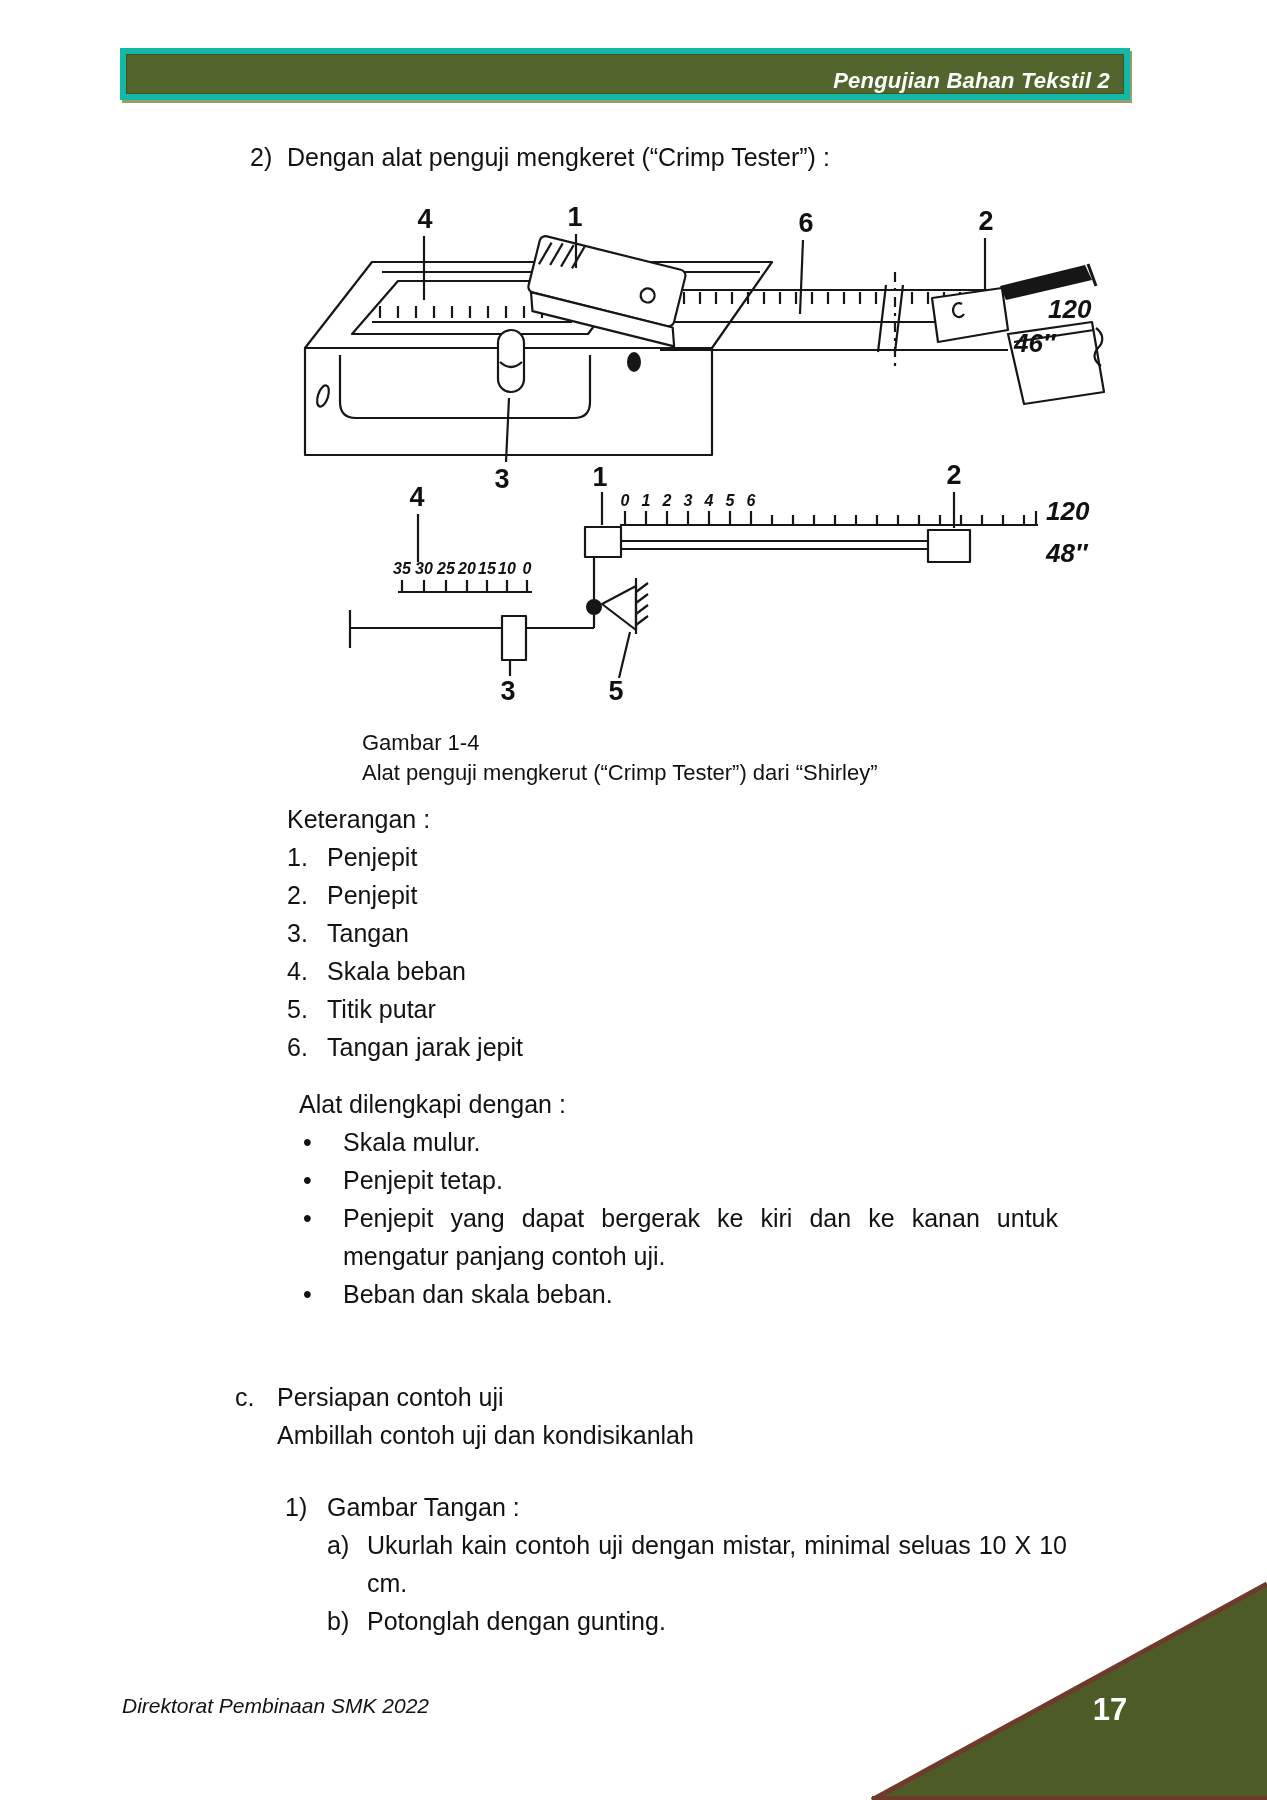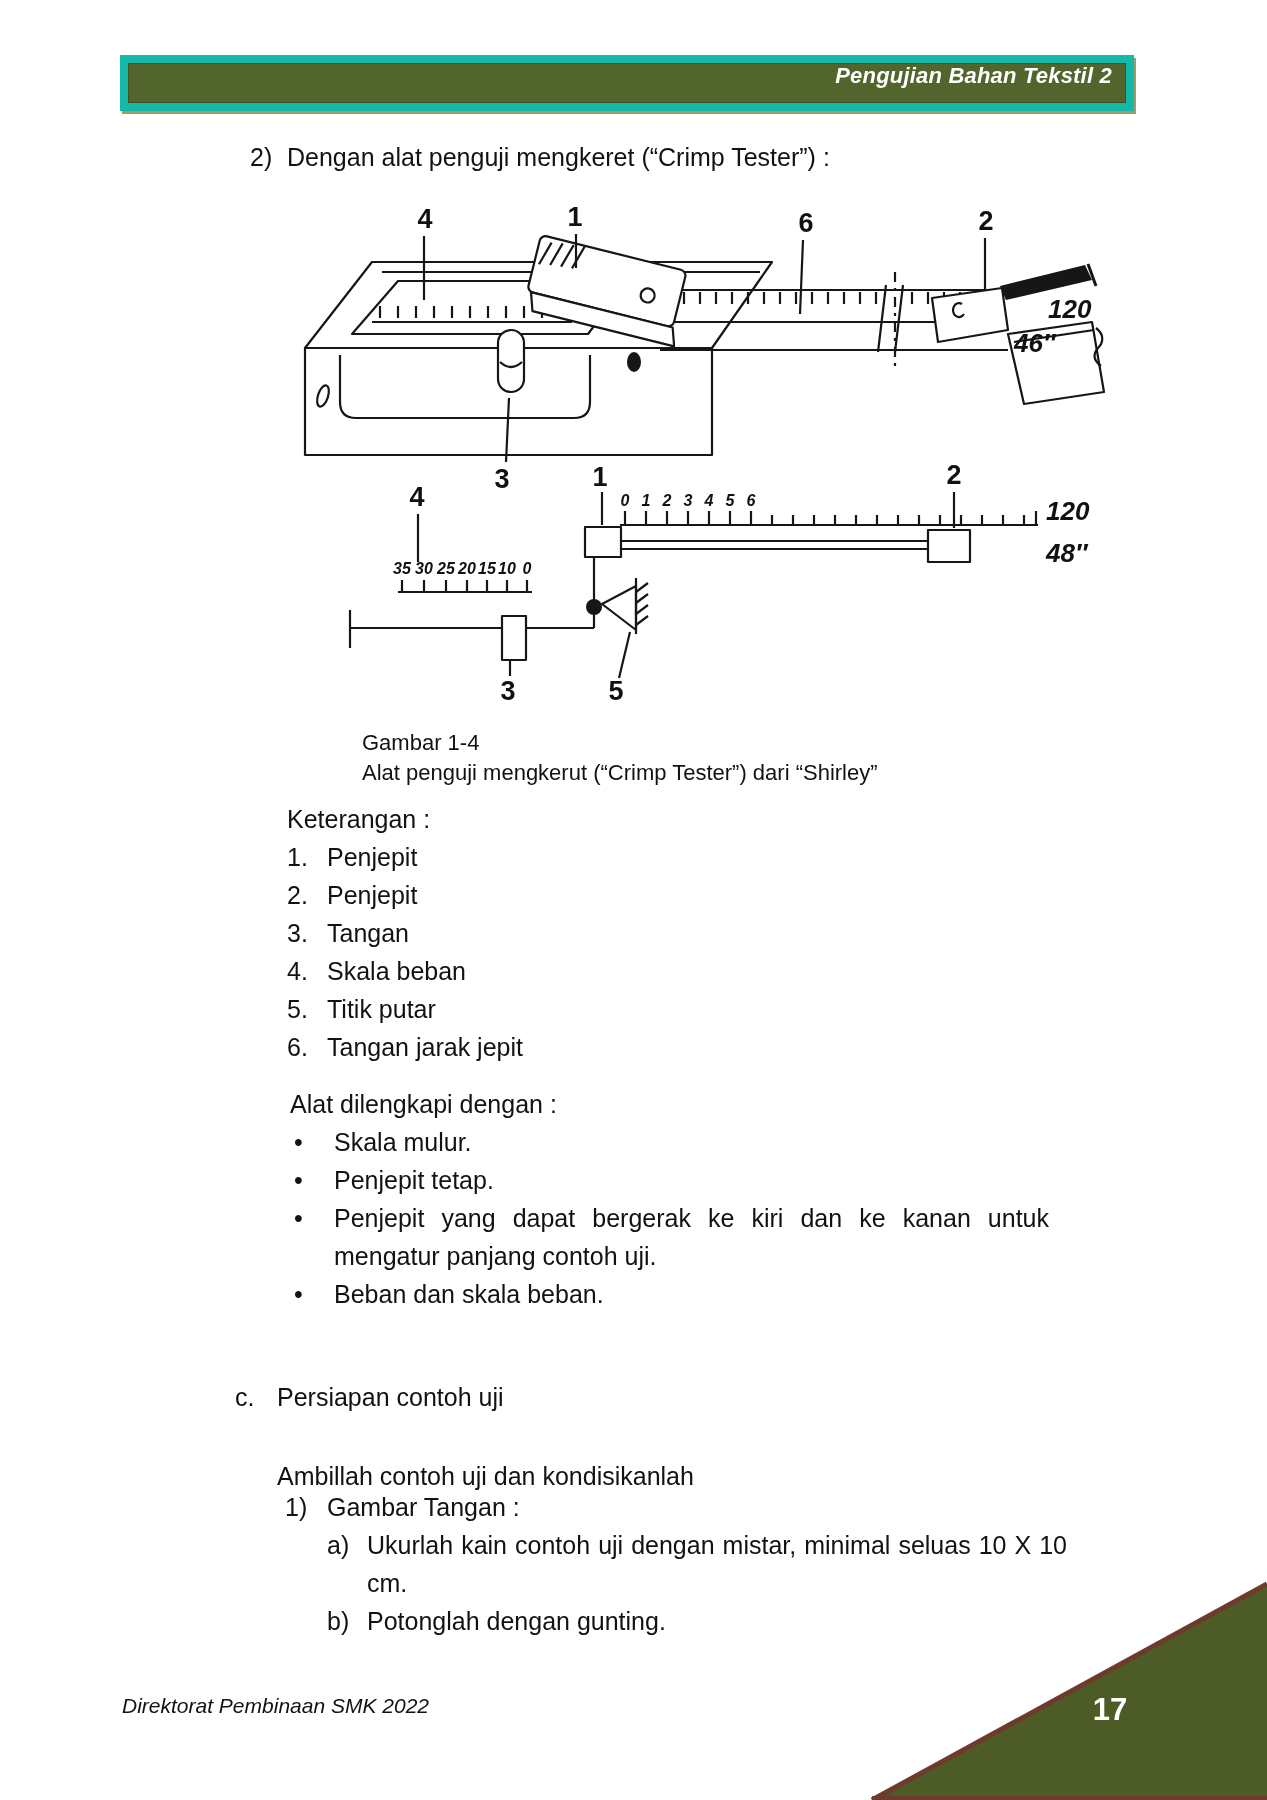--- a/index.html
+++ b/index.html
@@ -3,24 +3,24 @@
 <meta charset="utf-8">
 <style>
   html,body{margin:0;padding:0;background:#9a9a9a;}
   .page{
     position:relative;width:1267px;height:1800px;margin:0 auto;
     background:#ffffff;overflow:hidden;
     font-family:"Liberation Sans",sans-serif;color:#121212;
   }
   
   .header-bar{
-    position:absolute;left:120px;top:55px;width:984px;height:40px;
-    background:#51652c;border:8px solid #14b8a6;
+    position:absolute;left:120px;top:48px;width:984px;height:40px;
+    background:#51652c;border:6px solid #14b8a6;
     box-shadow:2px 3px 0 #97a06c, inset 0 0 0 1px #42521f;
-    display:flex;align-items:flex-start;justify-content:flex-end;
+    display:flex;align-items:flex-end;justify-content:flex-end;
     padding-right:14px;box-sizing:content-box;
   }
   .header-title{color:#ffffff;font-size:22px;font-weight:bold;font-style:italic;letter-spacing:.2px;}
   
   .trow{display:flex;align-items:flex-start;font-size:25px;line-height:38px;}
   .numcol{flex:0 0 40px;}
   .numcol.narrow{flex:0 0 37px;}
   .abs{position:absolute;}
   .heading{left:250px;top:138px;}
   .caption{left:362px;top:728px;font-size:22px;line-height:30px;display:flex;flex-direction:column;}
@@ -186,21 +186,21 @@
     <div class="trow">
       <span class="numcol">5.</span>
       <span>Titik putar</span>
     </div>
     <div class="trow">
       <span class="numcol">6.</span>
       <span>Tangan jarak jepit</span>
     </div>
   </div>
 
-  <div class="block" style="left:290px;top:1085px;">
+  <div class="block" style="left:299px;top:1085px;">
     <div>Alat dilengkapi dengan :</div>
     <div class="trow">
       <span class="bullet-mark">•</span>
       <span>Skala mulur.</span>
     </div>
     <div class="trow">
       <span class="bullet-mark">•</span>
       <span>Penjepit tetap.</span>
     </div>
     <div class="trow">
@@ -210,21 +210,21 @@
     <div class="trow">
       <span class="bullet-mark">•</span>
       <span>Beban dan skala beban.</span>
     </div>
   </div>
 
   <div class="trow abs" style="left:235px;top:1378px;">
     <span class="numcol" style="flex:0 0 42px;">c.</span>
     <span>Persiapan contoh uji</span>
   </div>
-  <div class="trow abs" style="left:277px;top:1416px;margin-top:41px;">
+  <div class="trow abs" style="left:277px;top:1416px;">
     <span>Ambillah contoh uji dan kondisikanlah</span>
   </div>
   <div class="trow abs" style="left:285px;top:1488px;">
     <span class="numcol" style="flex:0 0 42px;">1)</span>
     <span>Gambar Tangan :</span>
   </div>
   <div class="trow abs" style="left:327px;top:1526px;">
     <span class="numcol">a)</span>
     <span class="justify" style="width:700px;">Ukurlah kain contoh uji dengan mistar, minimal seluas 10 X 10 cm.</span>
   </div>

